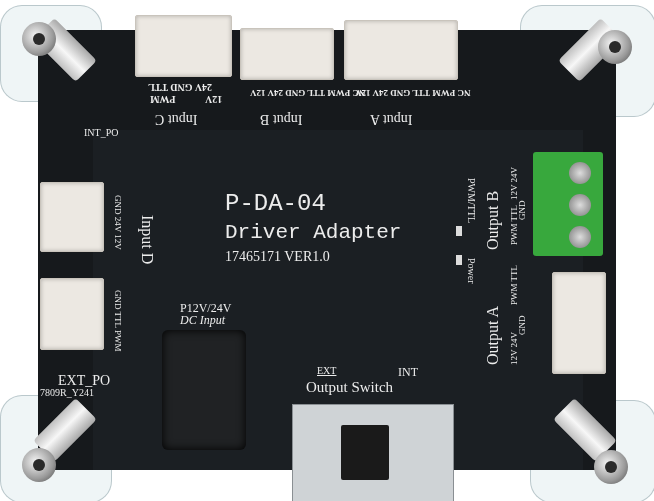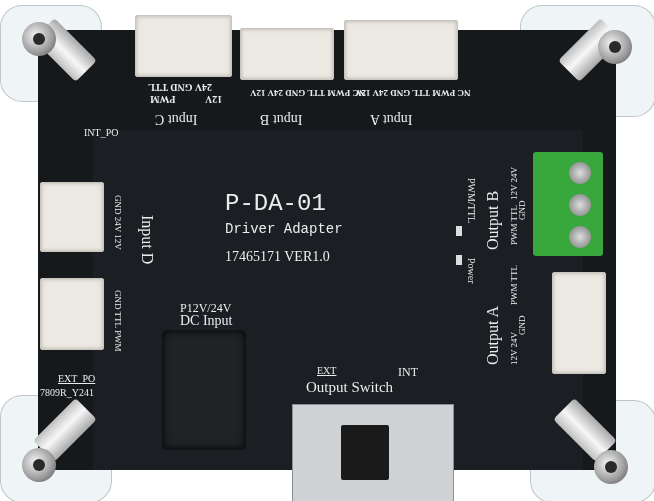--- a/index.html
+++ b/index.html
@@ -50,34 +50,34 @@
 <div class="txt rot180" style="left:150px;top:94px;font-size:10px;font-weight:bold;">PWM</div>
 <div class="txt rot180" style="left:205px;top:94px;font-size:10px;font-weight:bold;">12V</div>
 <div class="txt rot180" style="left:250px;top:88px;font-size:9px;font-weight:bold;">NC PWM TTL GND 24V 12V</div>
 <div class="txt rot180" style="left:355px;top:88px;font-size:9px;font-weight:bold;">NC PWM TTL GND 24V 12V</div>
 <div class="txt rot180" style="left:155px;top:112px;font-size:14px;">Input C</div>
 <div class="txt rot180" style="left:260px;top:112px;font-size:14px;">Input B</div>
 <div class="txt rot180" style="left:370px;top:112px;font-size:14px;">Input A</div>
 
 <div class="txt" style="left:84px;top:128px;font-size:10px;">INT_PO</div>
 
-<div class="txt" style="left:225px;top:192px;font-size:24px;font-family:'Liberation Mono',monospace;">P-DA-01</div>
-<div class="txt" style="left:225px;top:222px;font-size:14px;font-family:'Liberation Mono',monospace;">Driver Adapter</div>
+<div class="txt" style="left:225px;top:192px;font-size:24px;font-family:'Liberation Mono',monospace;">P-DA-04</div>
+<div class="txt" style="left:225px;top:222px;font-size:21px;font-family:'Liberation Mono',monospace;">Driver Adapter</div>
 <div class="txt" style="left:225px;top:250px;font-size:14px;">17465171 VER1.0</div>
 
 <div class="conn" style="left:40px;top:182px;width:62px;height:68px;"></div>
 <div class="conn" style="left:40px;top:278px;width:62px;height:70px;"></div>
 <div class="txt rot90" style="left:155px;top:215px;font-size:16px;">Input D</div>
 <div class="txt rot90" style="left:122px;top:195px;font-size:9px;">GND 24V 12V</div>
 <div class="txt rot90" style="left:122px;top:290px;font-size:9px;">GND TTL PWM</div>
-<div class="txt" style="left:58px;top:374px;font-size:10px;text-decoration:underline;">EXT_PO</div>
+<div class="txt" style="left:58px;top:374px;font-size:14px;">EXT_PO</div>
 <div class="txt" style="left:40px;top:388px;font-size:10px;">7809R_Y241</div>
 
 <div class="txt" style="left:180px;top:302px;font-size:12px;">P12V/24V</div>
-<div class="txt" style="left:180px;top:314px;font-size:14px;">DC Input</div>
+<div class="txt" style="left:180px;top:314px;font-size:12px;font-style:italic;">DC Input</div>
 <div class="dcjack"></div>
 
 <div class="terminal">
   <div class="screw" style="top:10px;"></div>
   <div class="screw" style="top:42px;"></div>
   <div class="screw" style="top:74px;"></div>
 </div>
 <div class="conn" style="left:552px;top:272px;width:52px;height:100px;"></div>
 
 <div class="txt rot270" style="left:485px;top:250px;font-size:16px;">Output B</div>

